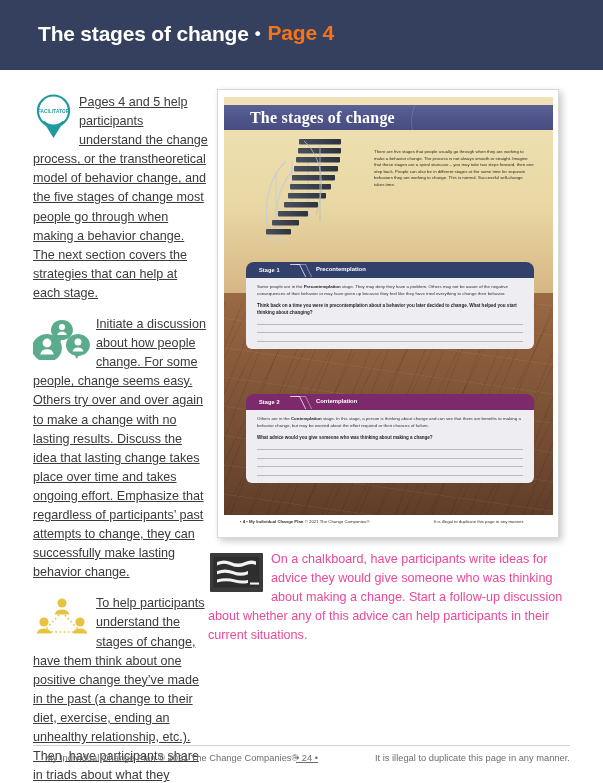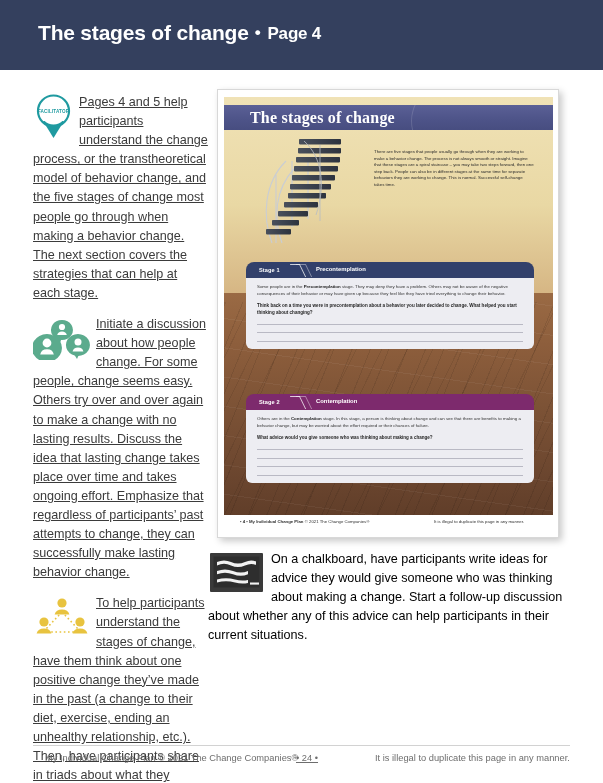--- a/index.html
+++ b/index.html
@@ -19,21 +19,21 @@
   .topbar-title {
     position: absolute; left: 38px; top: 21px;
     font-size: 21px; font-weight: bold; color: #ffffff;
     letter-spacing: -0.2px; white-space: nowrap;
   }
   .topbar-sep {
     display: inline-block; margin: 0 7px 0 6px;
     font-size: 17px; vertical-align: 2px;
   }
   .topbar-page {
-    font-size: 17px; font-weight: bold; color: #ffffff;
+    font-size: 21px; font-weight: bold; color: #f97316;
     vertical-align: 1px;
   }
 
   
   .left-col {
     position: absolute; left: 33px; top: 93px;
     width: 175px;
     font-size: 12.6px; line-height: 19.1px; color: #3b3b3b;
     text-align: left;
   }
@@ -174,21 +174,21 @@
   }
   .pvf-left .bld { font-weight: bold; }
   .pvf-right {
     position: absolute; left: 210px; top: 4px;
     font-size: 4.3px; color: #2f2f2f; white-space: nowrap;
   }
 
   
   .bottom-note {
     position: absolute; left: 208px; top: 550px; width: 360px;
-    font-size: 12.6px; line-height: 19.1px; color: #000000;
+    font-size: 12.6px; line-height: 19.1px; color: #ec4899;
   }
   .chalk {
     float: left; shape-outside: inset(0);
     width: 57px; height: 42px; margin: 2px 6px 1px 0;
   }
 
   
   .footer-rule {
     position: absolute; left: 33px; top: 745px; width: 537px; height: 1px;
     background: #d2d2d2;

